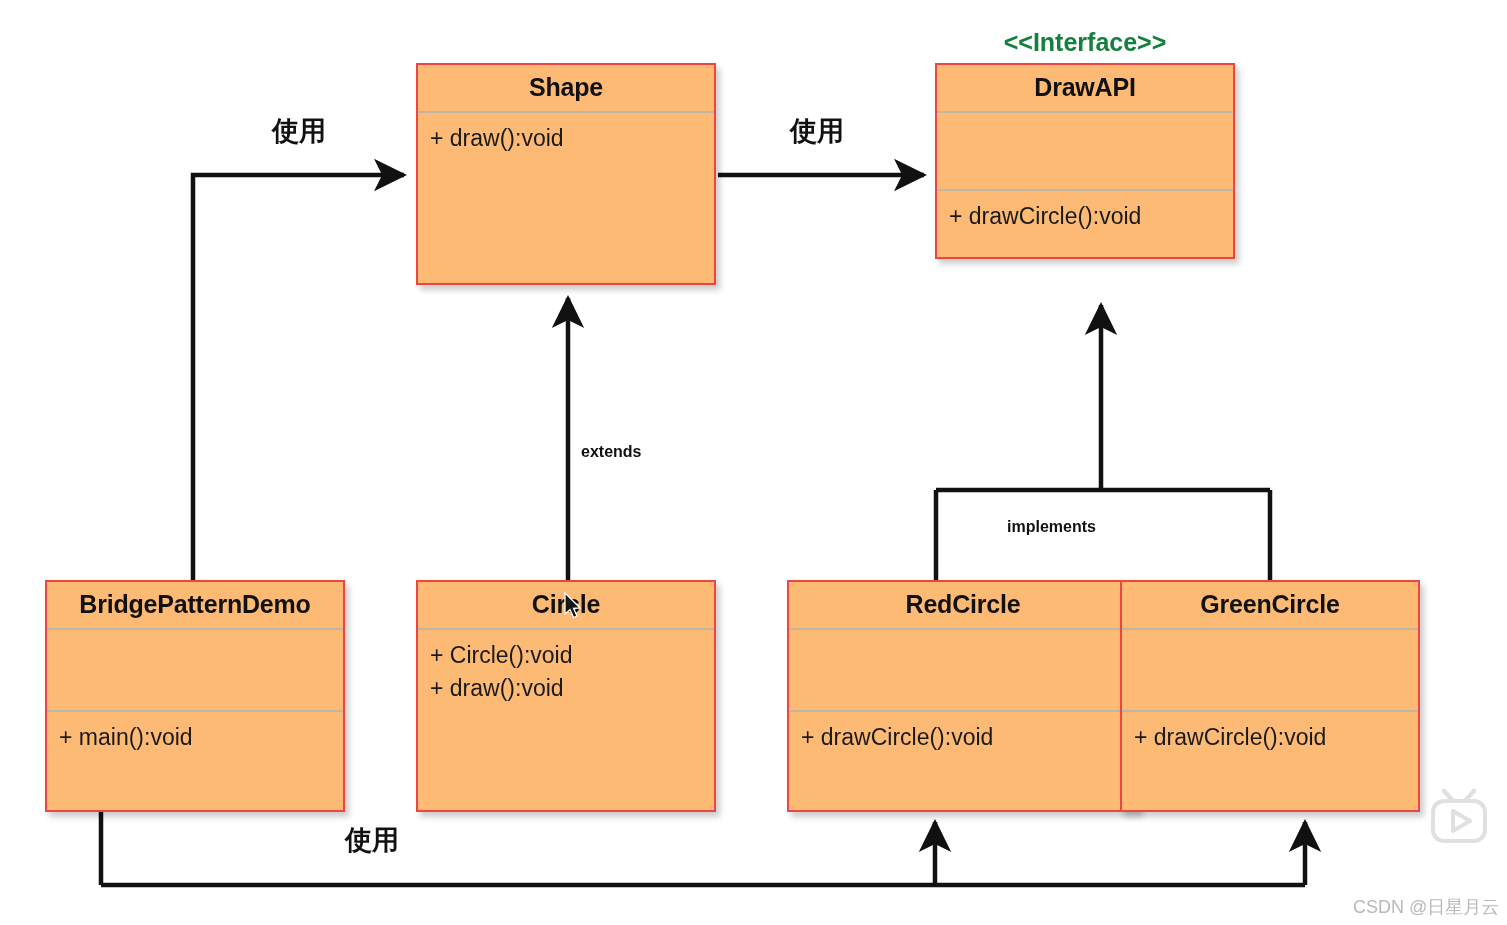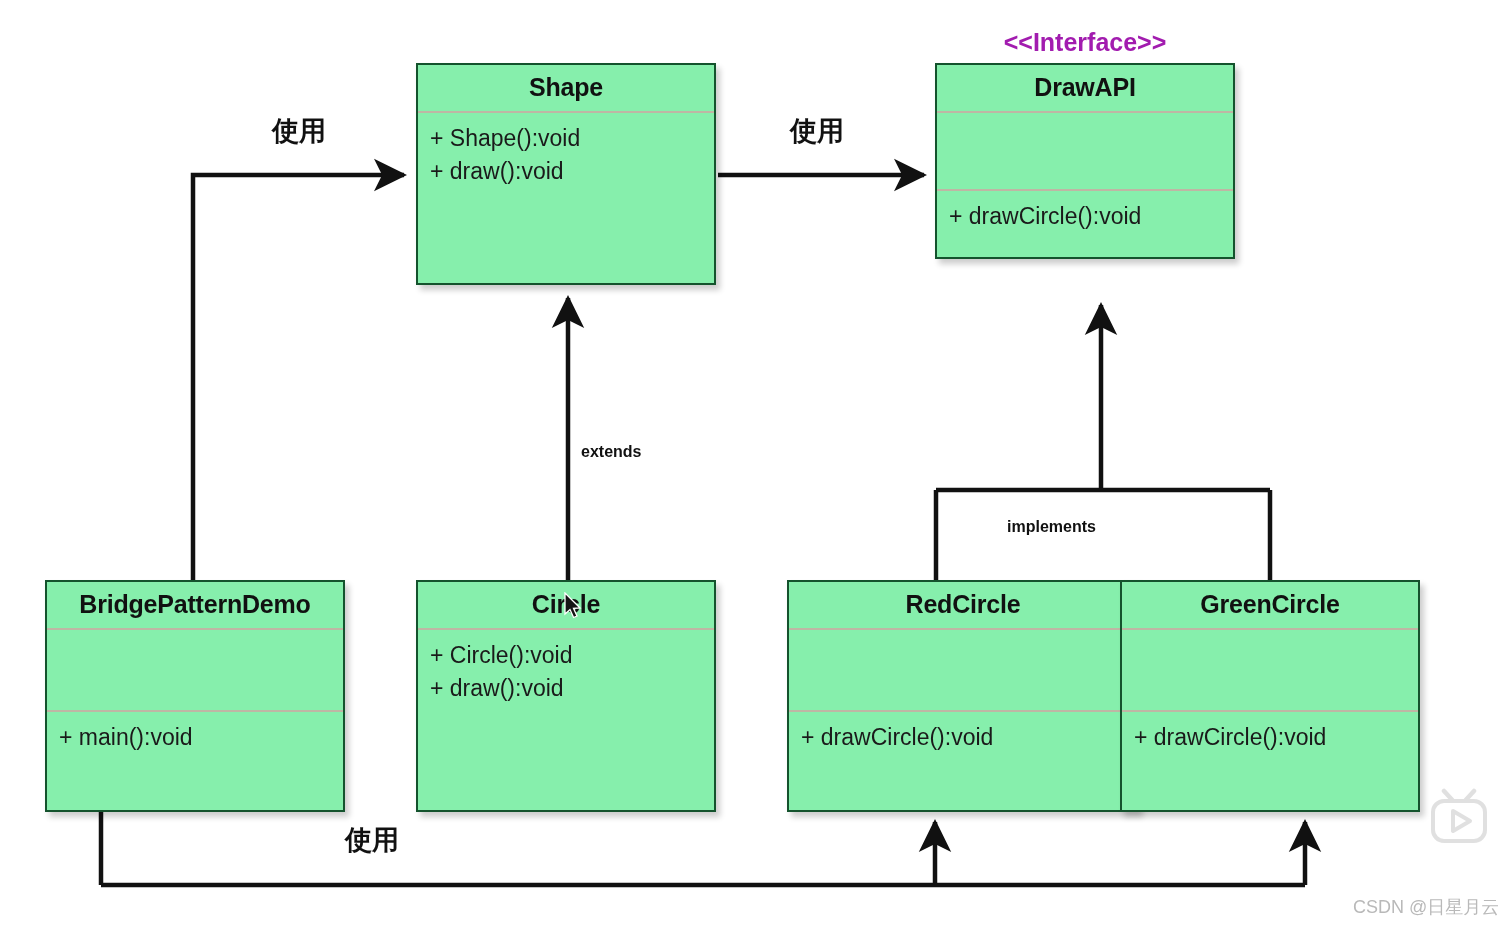--- a/index.html
+++ b/index.html
@@ -15,22 +15,22 @@
     width: 1507px;
     height: 925px;
     background: #ffffff;
     overflow: hidden;
   }
 
   
   .uml-box {
     position: absolute;
     box-sizing: border-box;
-    background: #86efac;
-    border: 2px solid #14532d;
+    background: #fdba74;
+    border: 2px solid #ef4444;
     box-shadow: 4px 5px 6px rgba(0,0,0,0.20);
     display: flex;
     flex-direction: column;
     z-index: 5;
   }
   .uml-title {
     text-align: center;
     font-weight: bold;
     font-size: 25px;
     color: #111111;
@@ -51,21 +51,21 @@
   }
   .uml-compartment.grow {
     flex: 1 1 auto;
   }
   .attr-line { display: block; }
 
   .stereotype {
     position: absolute;
     font-size: 25px;
     font-weight: bold;
-    color: #a21caf;
+    color: #15803d;
     text-align: center;
     white-space: nowrap;
     z-index: 6;
   }
 
   
   .edge-label {
     position: absolute;
     font-size: 16px;
     font-weight: bold;
@@ -163,21 +163,20 @@
 
   <div class="edge-label" style="left:1007px; top:518px;">implements</div>
 
   <div class="edge-label cjk" style="left:345px; top:822px;">使用</div>
 
   <div class="stereotype" style="left:935px; top:28px; width:300px;">&lt;&lt;Interface&gt;&gt;</div>
 
   <div class="uml-box" style="left:416px; top:63px; width:300px; height:222px;">
     <div class="uml-title">Shape</div>
     <div class="uml-compartment grow">
-      <span class="attr-line">+ Shape():void</span>
       <span class="attr-line">+ draw():void</span>
     </div>
   </div>
 
   <div class="uml-box" style="left:935px; top:63px; width:300px; height:196px;">
     <div class="uml-title">DrawAPI</div>
     <div class="uml-compartment divided" style="height:58px;"></div>
     <div class="uml-compartment grow">
       <span class="attr-line">+ drawCircle():void</span>
     </div>

